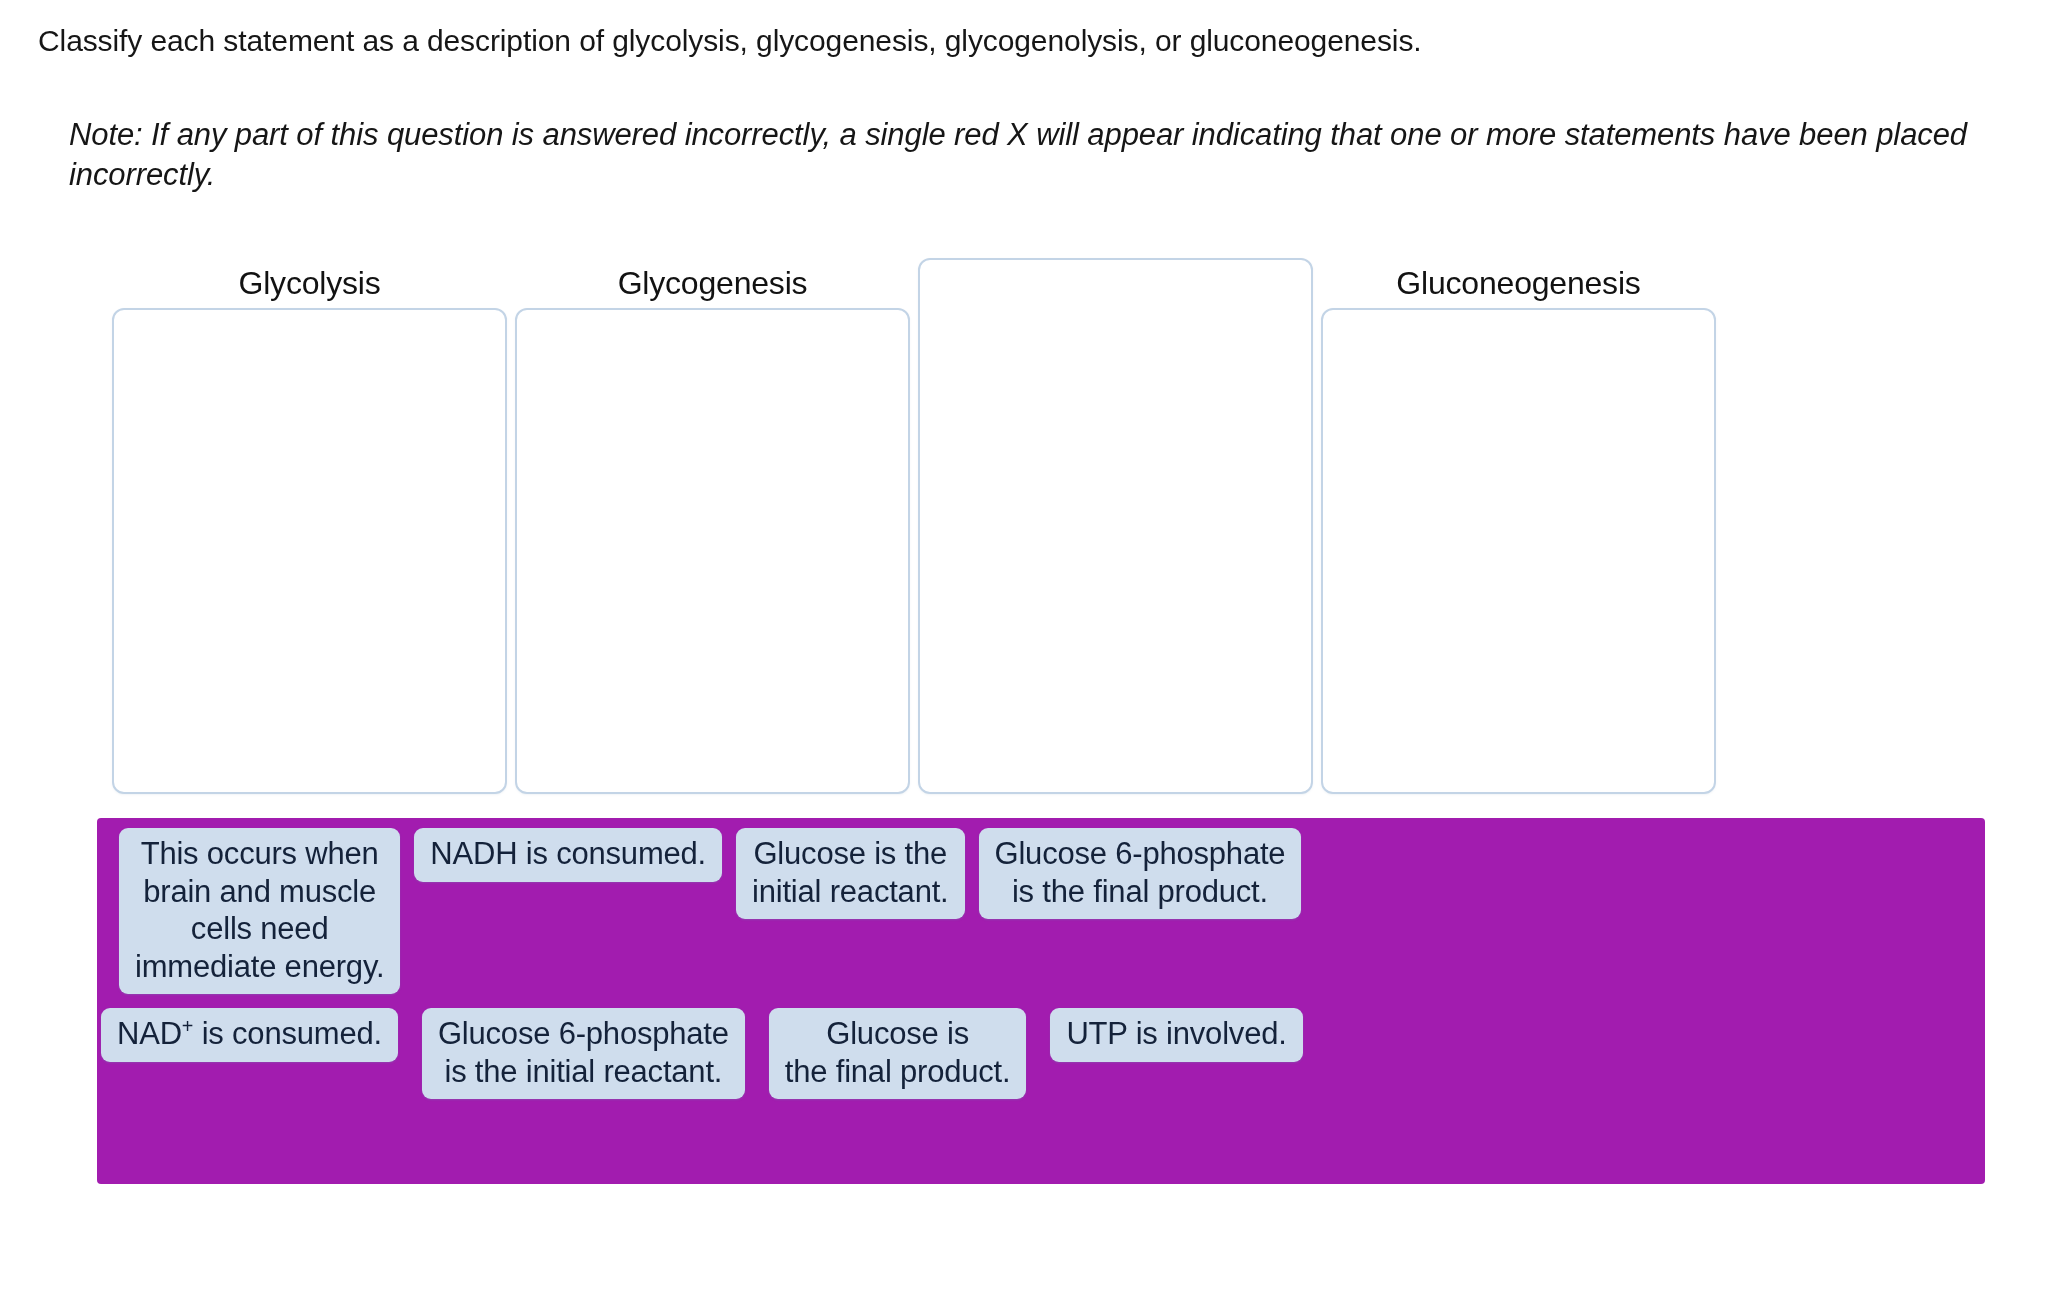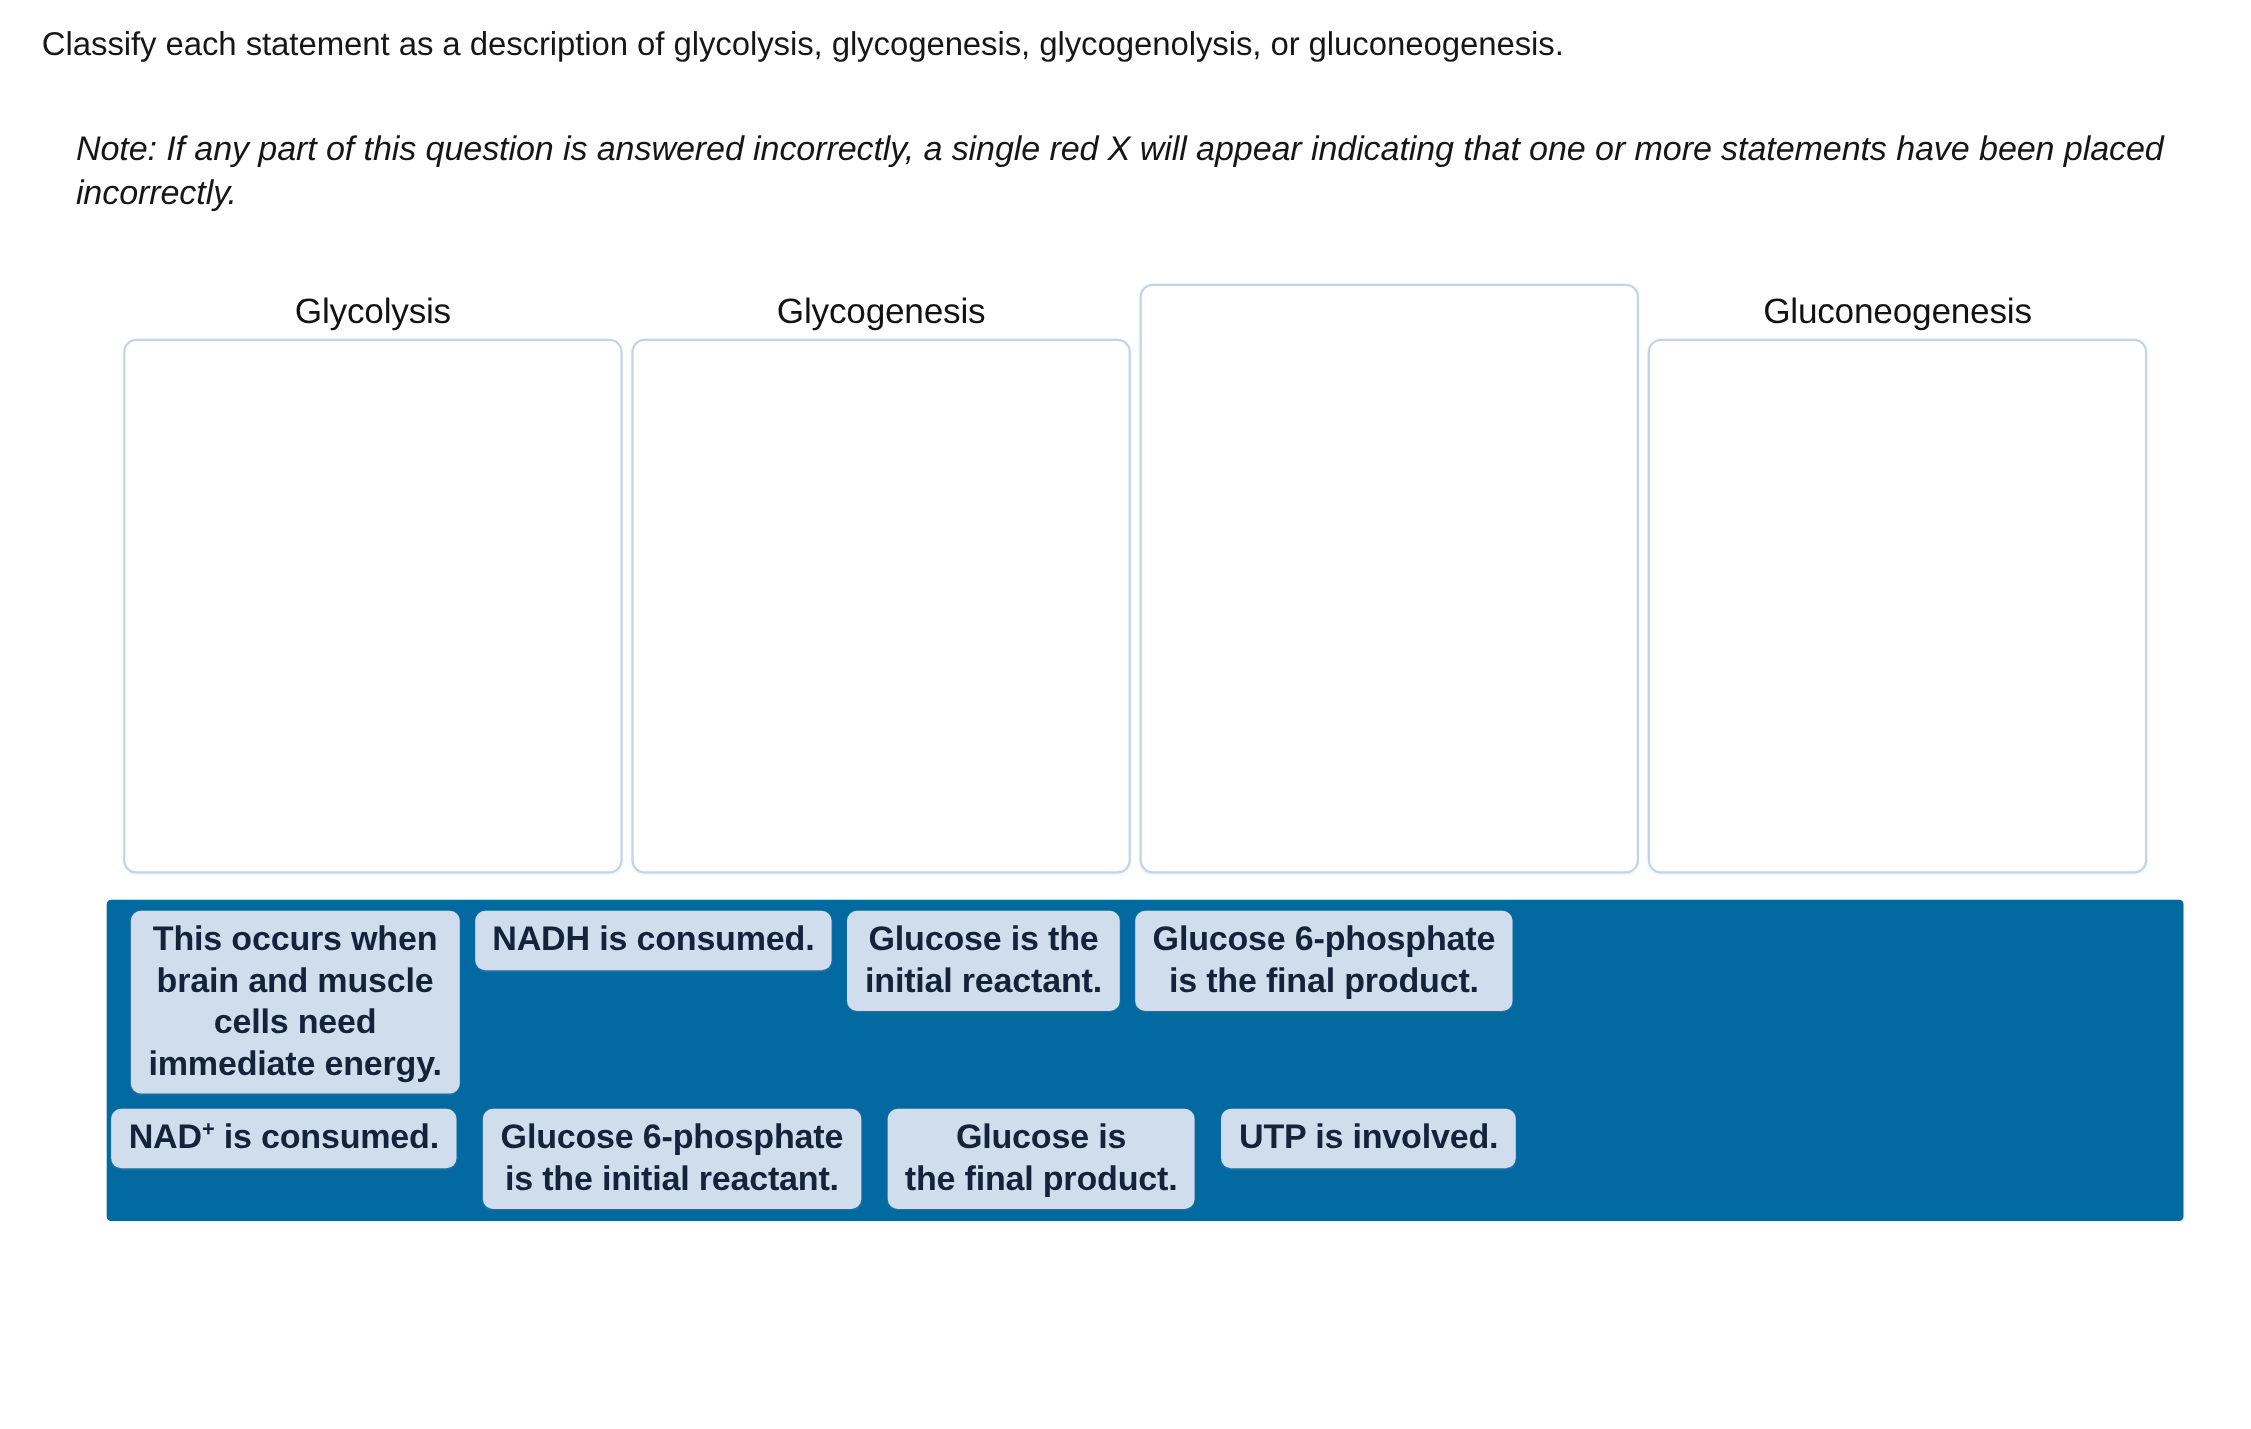--- a/index.html
+++ b/index.html
@@ -29,21 +29,21 @@
     line-height:1.30;
     color:#161616;
     letter-spacing:-0.1px;
     margin-left:31px;
   }
 
   
   .columns{
     position:absolute;
     left:112px;top:258px;
-    width:1840px;height:536px;
+    width:1604px;height:536px;
     display:flex;
     gap:8px;
   }
   .column{
     flex:1 1 0;
     display:flex;
     flex-direction:column;
     min-width:0;
   }
   .col-head{
@@ -62,26 +62,25 @@
     background:#ffffff;
     border:2px solid #c3d4e6;
     border-radius:12px;
     box-shadow:0 1px 2px rgba(120,150,180,0.10);
   }
 
   
   .bank{
     position:absolute;
     left:97px;top:818px;
-    width:1888px;height:292px;
-    background:#0369a1;
+    width:1888px;height:366px;
+    background:#a21caf;
     border-radius:4px;
     box-sizing:border-box;
     padding:10px 0 0 0;
-    font-weight:bold;
   }
   .bank-row{
     display:flex;
     align-items:flex-start;
     gap:14px;
     padding-left:22px;
   }
   .bank-row.row2{
     padding-left:4px;
     margin-top:14px;

